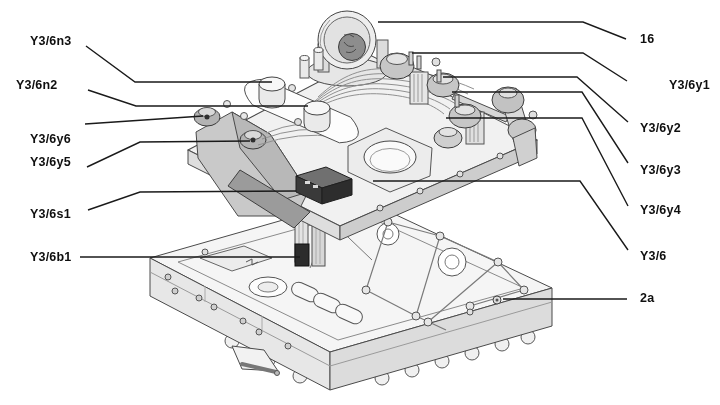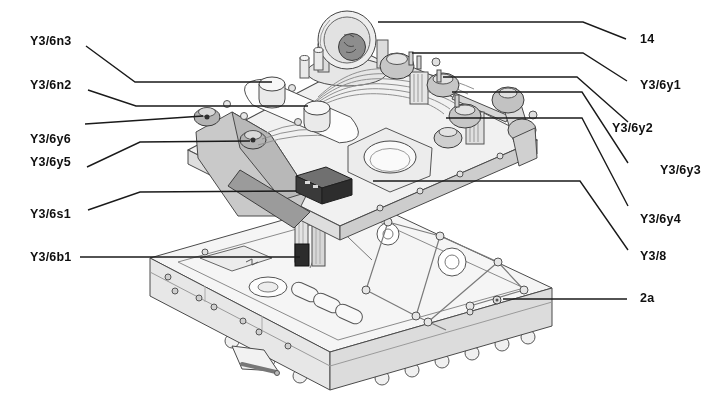--- a/index.html
+++ b/index.html
@@ -230,26 +230,26 @@
     <polyline points="412,53 583,53 627,81"></polyline>
     <polyline points="443,77 577,77 628,122"></polyline>
     <polyline points="452,92 582,92 628,163"></polyline>
     <polyline points="446,118 582,118 628,206"></polyline>
     <polyline points="373,181 580,181 628,250"></polyline>
     <polyline points="503,299 627,299"></polyline>
   </g>
 </svg>
 
   <div class="callout" style="left:30px;top:34px">Y3/6n3</div>
-  <div class="callout" style="left:30px;top:78px">Y3/6n2</div>
+  <div class="callout" style="left:16px;top:78px">Y3/6n2</div>
   <div class="callout" style="left:30px;top:132px">Y3/6y6</div>
   <div class="callout" style="left:30px;top:155px">Y3/6y5</div>
   <div class="callout" style="left:30px;top:207px">Y3/6s1</div>
   <div class="callout" style="left:30px;top:250px">Y3/6b1</div>
 
-  <div class="callout" style="left:640px;top:32px">14</div>
-  <div class="callout" style="left:640px;top:78px">Y3/6y1</div>
-  <div class="callout" style="left:612px;top:121px">Y3/6y2</div>
-  <div class="callout" style="left:660px;top:163px">Y3/6y3</div>
-  <div class="callout" style="left:640px;top:212px">Y3/6y4</div>
-  <div class="callout" style="left:640px;top:249px">Y3/8</div>
+  <div class="callout" style="left:640px;top:32px">16</div>
+  <div class="callout" style="left:669px;top:78px">Y3/6y1</div>
+  <div class="callout" style="left:640px;top:121px">Y3/6y2</div>
+  <div class="callout" style="left:640px;top:163px">Y3/6y3</div>
+  <div class="callout" style="left:640px;top:203px">Y3/6y4</div>
+  <div class="callout" style="left:640px;top:249px">Y3/6</div>
   <div class="callout" style="left:640px;top:291px">2a</div>
 </div>
 
 </body></html>

